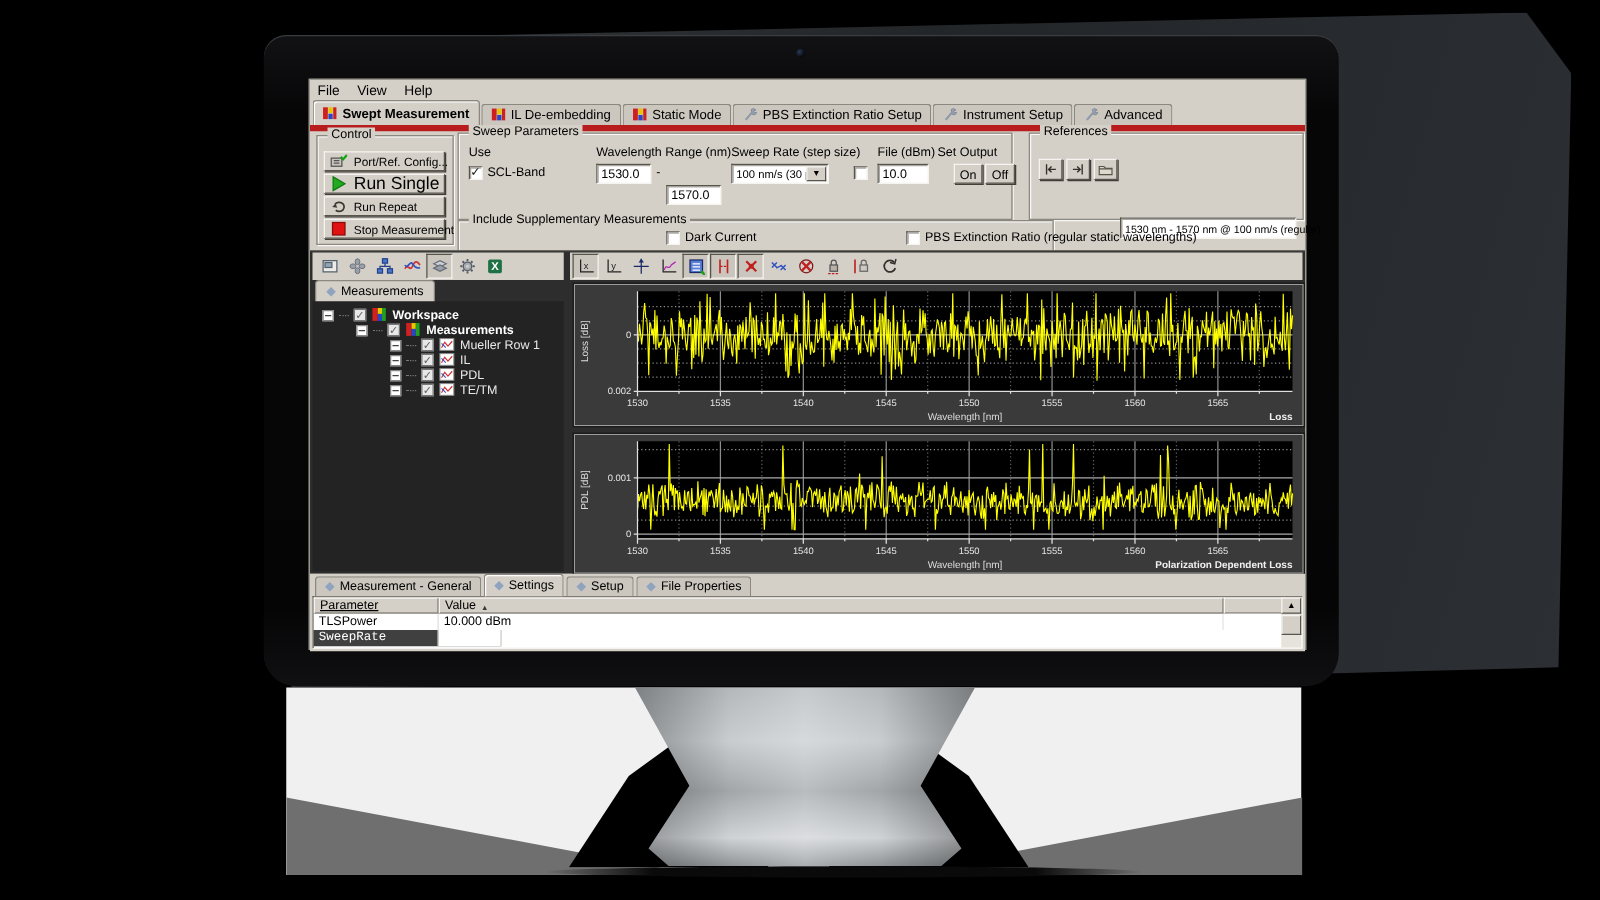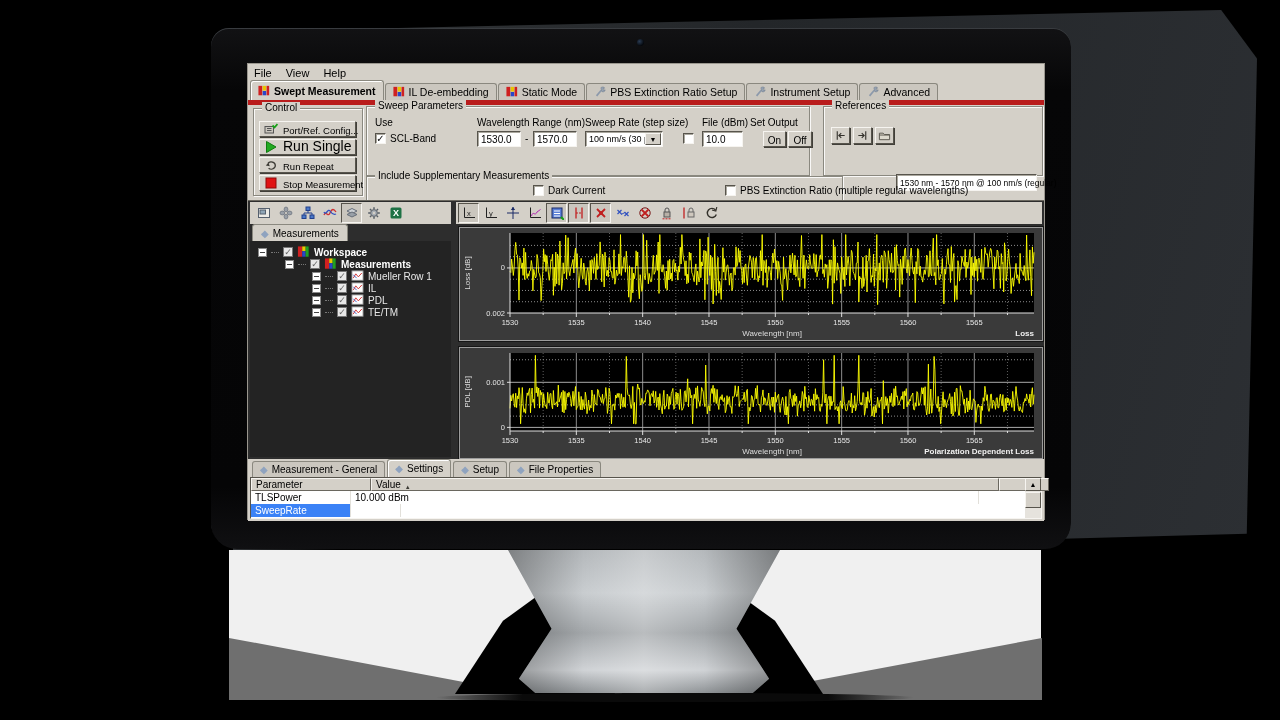--- a/index.html
+++ b/index.html
@@ -82,21 +82,21 @@
   .btab{display:inline-flex;align-items:center;gap:4px;height:15px;padding:0 7px;background:#cbc7bf;border:1px solid #8a887f;
     border-bottom:none;border-radius:3px 3px 0 0;font-size:10px;white-space:nowrap;}
   .btab.active{height:17px;background:#d4d0c8;box-shadow:inset 1px 1px 0 #fff;z-index:2;}
   .table-wrap{position:absolute;left:2px;top:18px;right:2px;height:42px;background:#fff;
     border:1px solid;border-color:#57544c #f6f4f0 #f6f4f0 #57544c;box-sizing:border-box;}
   .thead{position:absolute;left:0;top:0;height:13px;display:flex;}
   .th{background:#d4d0c8;border:1px solid;border-color:#f6f4f0 #6a675f #6a675f #f6f4f0;box-sizing:border-box;
     font-size:10px;display:flex;align-items:center;padding:0 4px;gap:4px;}
   .trow2{position:absolute;left:0;height:13px;display:flex;font-size:10px;}
   .td{display:flex;align-items:center;padding:0 4px;box-sizing:border-box;border-right:1px solid #e2e0da;}
-  .trow2.sel{background:#3b82f6;color:#fff;}
+  .trow2.sel{background:#404040;color:#fff;font-family:Liberation Mono, monospace;}
   .vscroll{position:absolute;right:0;top:0;width:16px;bottom:0;background:#e6e3dd;}
   .sb-btn{position:absolute;left:0;top:0;width:16px;height:13px;background:#d4d0c8;border:1px solid;
     border-color:#f6f4f0 #57544c #57544c #f6f4f0;box-sizing:border-box;font-size:7px;display:flex;align-items:center;justify-content:center;}
   .sb-thumb{position:absolute;left:0;top:14px;width:16px;height:16px;background:#d4d0c8;border:1px solid;
     border-color:#f6f4f0 #57544c #57544c #f6f4f0;box-sizing:border-box;}
 </style>
 </head>
 <body>
 
 <div id="stage">
@@ -207,21 +207,21 @@
         <span class="gb-title">Sweep Parameters</span>
         <span class="lbl" style="left:8px;top:10px;">Use</span>
         <span class="lbl" style="left:110px;top:10px;">Wavelength Range (nm)</span>
         <span class="lbl" style="left:218px;top:10px;">Sweep Rate (step size)</span>
         <span class="lbl" style="left:335px;top:10px;">File (dBm)</span>
         <span class="lbl" style="left:383px;top:10px;">Set Output</span>
         <span class="cb" id="cb-band" style="left:8px;top:26px;">✓</span>
         <span class="lbl" style="left:23px;top:26px;">SCL-Band</span>
         <div class="inset" style="left:110px;top:24px;width:44px;height:16px;">1530.0</div>
         <span class="lbl" style="left:158px;top:26px;">-</span>
-        <div class="inset" style="left:166px;top:24px;width:44px;height:16px;">1570.0</div>
+        <div class="inset" style="left:166px;top:41px;width:44px;height:16px;">1570.0</div>
         <div class="inset" style="left:218px;top:24px;width:78px;height:16px;padding-right:15px;">
           <span style="font-size:9px;white-space:nowrap;">100 nm/s (30 pm)</span>
           <span class="combo-arrow">▼</span>
         </div>
         <span class="cb" id="cb-aux" style="left:316px;top:26px;"></span>
         <div class="inset" style="left:335px;top:24px;width:41px;height:16px;">10.0</div>
         <div class="btn3d" style="left:396px;top:24px;width:23px;height:16px;justify-content:center;">On</div>
         <div class="btn3d" style="left:421px;top:24px;width:24px;height:16px;justify-content:center;">Off</div>
       </div>
 
@@ -248,21 +248,21 @@
         <div class="inset" style="left:72px;top:20px;width:141px;height:17px;margin-top:47px;">
           <span style="font-size:8.5px;white-space:nowrap;">1530 nm - 1570 nm @ 100 nm/s (regular)</span>
         </div>
       </div>
 
       <div class="groupbox" style="left:118px;top:71px;width:475px;height:26px;">
         <span class="gb-title">Include Supplementary Measurements</span>
         <span class="cb" id="cb-dark" style="left:166px;top:8px;"></span>
         <span class="lbl" style="left:181px;top:8px;">Dark Current</span>
         <span class="cb" id="cb-pbs" style="left:358px;top:8px;"></span>
-        <span class="lbl" style="left:373px;top:8px;">PBS Extinction Ratio (multiple regular wavelengths)</span>
+        <span class="lbl" style="left:373px;top:8px;">PBS Extinction Ratio (regular static wavelengths)</span>
       </div>
     </div>
 
     <div class="main">
       <div class="wtoolbar" id="wtoolbar">
           <div class="tbtn">
             <span style="width: 14px; height: 14px; display: block;"><svg viewBox="0 0 14 14" width="100%" height="100%">
                 <rect x="1.5" y="2.5" width="11" height="9" fill="#ecebe7" stroke="#55606e"></rect>
                 <rect x="3" y="4" width="5.5" height="4" fill="#8fa6b8" stroke="#55606e"></rect>
               </svg></span>
@@ -600,21 +600,21 @@
             <span class="diamond">◆</span>
             <span>Setup</span>
           </div>
           <div class="btab">
             <span class="diamond">◆</span>
             <span>File Properties</span>
           </div>
         </div>
       <div class="table-wrap">
         <div id="tablehead" class="thead">
-            <div class="th" style="width: 120px;">
+            <div class="th" style="width: 100px; text-decoration: underline;">
               <span>Parameter</span>
             </div>
             <div class="th" style="width: 628px; align-items: flex-end;">
               <span>Value</span>
               <span style="font-size: 6px; color: rgb(60, 58, 52);">▲</span>
             </div>
             <div class="th" style="width: 50px;">
               <span></span>
             </div>
           </div>

